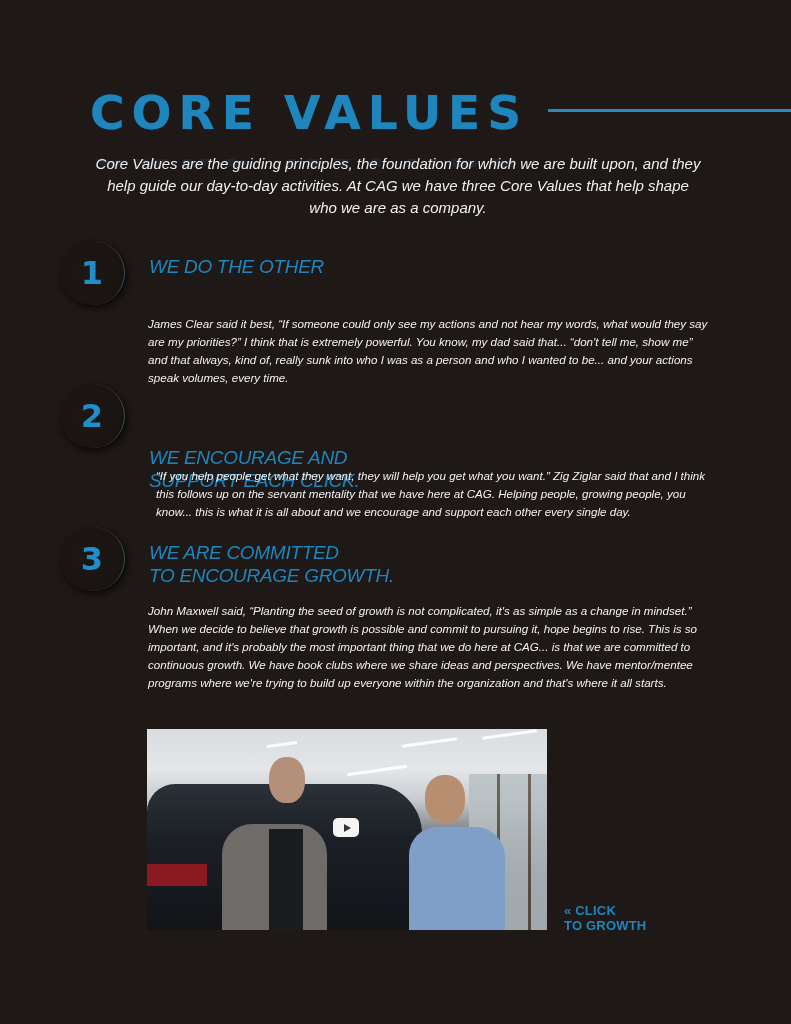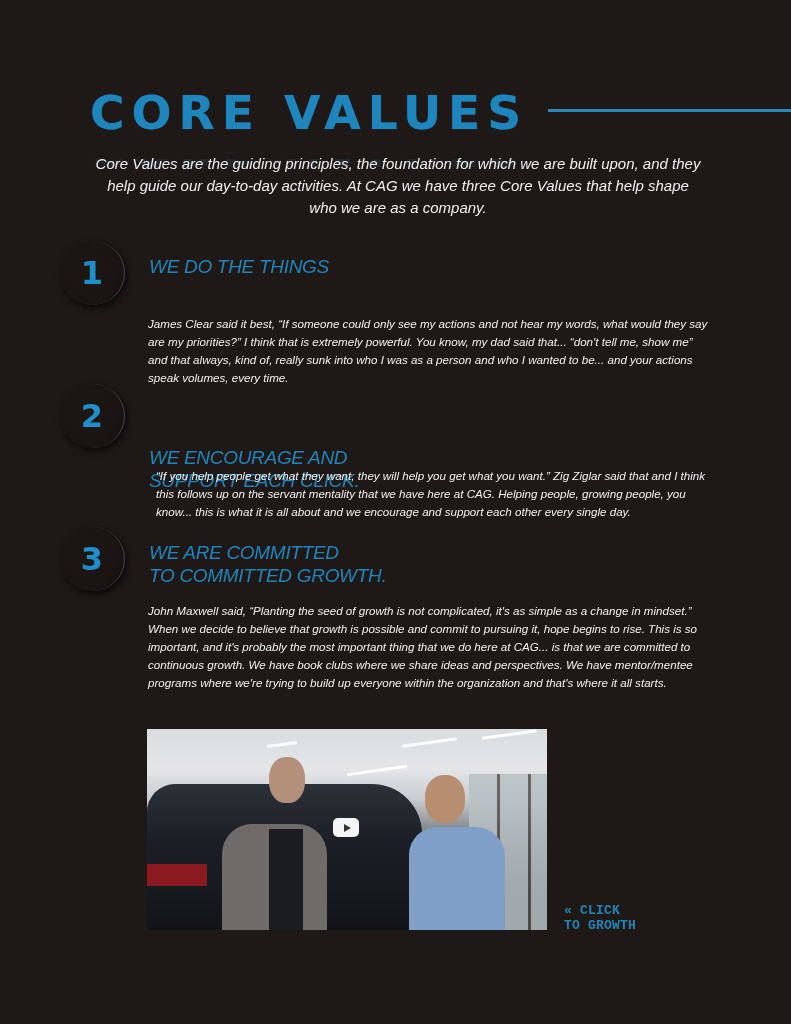--- a/index.html
+++ b/index.html
@@ -88,42 +88,42 @@
     background:#f5f5f5; border-radius:5px;
     display:flex; align-items:center; justify-content:center;
   }
   .play-button::after {
     content:""; width:0; height:0;
     border-left:7px solid #333; border-top:4.5px solid transparent; border-bottom:4.5px solid transparent;
     margin-left:2px;
   }
   .cta {
     position:absolute; left:564px; top:903px;
-    font-family:Liberation Mono, monospace; font-weight:bold;
+    font-family:Liberation Sans, sans-serif; font-weight:bold;
     font-size:13px; line-height:15px; color:#1f86bd; letter-spacing:0.2px;
     cursor:pointer;
   }
 </style>
 </head>
 <body>
 
 <div class="title-wrap">
   <h1 class="title">CORE VALUES</h1>
   <div class="title-reflect">CORE VALUES</div>
 </div>
 <div class="title-rule"></div>
 
 <p class="intro" style="margin:0;">Core Values are the guiding principles, the foundation for which we are built upon, and they help guide our day-to-day activities. At CAG we have three Core Values that help shape who we are as a company.</p>
 
 <div>
   <div class="badge" style="top:241px;">
     <span>1</span>
   </div>
   <div class="heading" style="top:255px;">
-    <div>WE DO THE THINGS</div>
+    <div>WE DO THE OTHER</div>
   </div>
   <p class="body-text" style="top:315px; margin:0;">James Clear said it best, “If someone could only see my actions and not hear my words, what would they say are my priorities?” I think that is extremely powerful. You know, my dad said that... “don't tell me, show me” and that always, kind of, really sunk into who I was as a person and who I wanted to be... and your actions speak volumes, every time.</p>
 </div>
 
 <div>
   <div class="badge" style="top:384px;">
     <span>2</span>
   </div>
   <div class="heading" style="top:398px;margin-top:48px;">
     <div>WE ENCOURAGE AND</div>
@@ -131,21 +131,21 @@
   </div>
   <p class="body-text" style="top:459px; margin:8px;">“If you help people get what they want, they will help you get what you want.” Zig Ziglar said that and I think this follows up on the servant mentality that we have here at CAG. Helping people, growing people, you know... this is what it is all about and we encourage and support each other every single day.</p>
 </div>
 
 <div>
   <div class="badge" style="top:527px;">
     <span>3</span>
   </div>
   <div class="heading" style="top:541px;">
     <div>WE ARE COMMITTED</div>
-    <div>TO COMMITTED GROWTH.</div>
+    <div>TO ENCOURAGE GROWTH.</div>
   </div>
   <p class="body-text" style="top:602px; margin:0;">John Maxwell said, “Planting the seed of growth is not complicated, it's as simple as a change in mindset.” When we decide to believe that growth is possible and commit to pursuing it, hope begins to rise. This is so important, and it's probably the most important thing that we do here at CAG... is that we are committed to continuous growth. We have book clubs where we share ideas and perspectives. We have mentor/mentee programs where we're trying to build up everyone within the organization and that's where it all starts.</p>
 </div>
 
 <div class="video">
   <div class="ceiling-light" style="left:120px; top:14px; width:30px;"></div>
   <div class="ceiling-light" style="left:255px; top:12px; width:55px;"></div>
   <div class="ceiling-light" style="left:335px; top:4px; width:55px;"></div>
   <div class="ceiling-light" style="left:200px; top:40px; width:60px;"></div>
   <div class="windows"></div>

